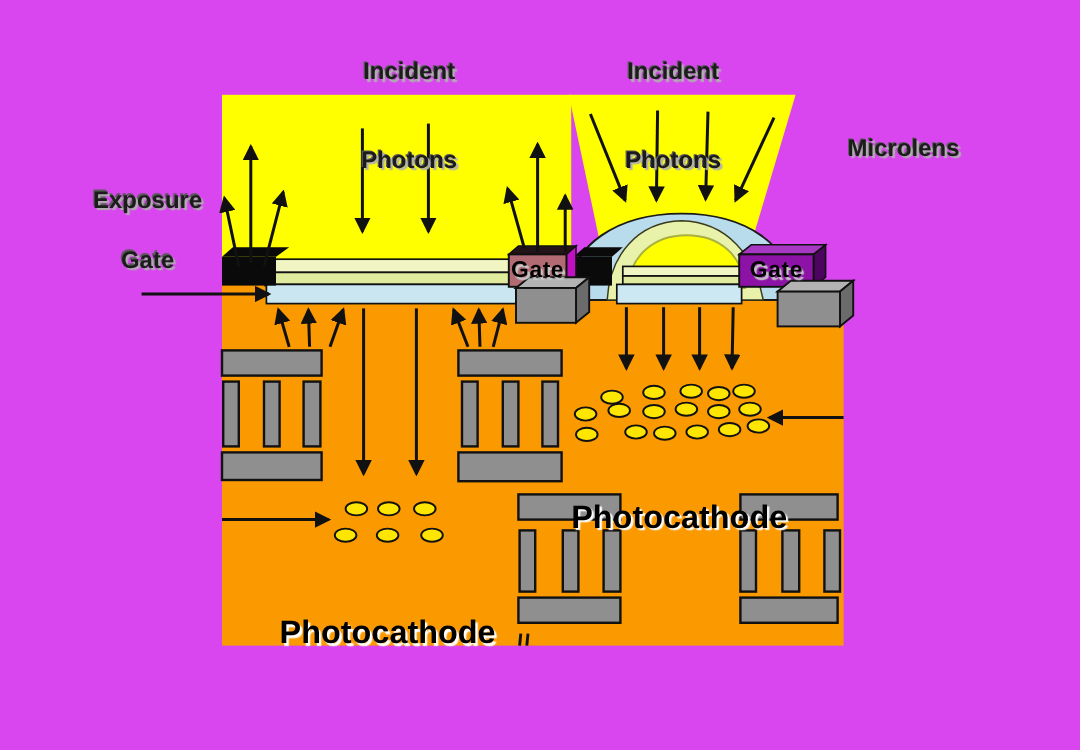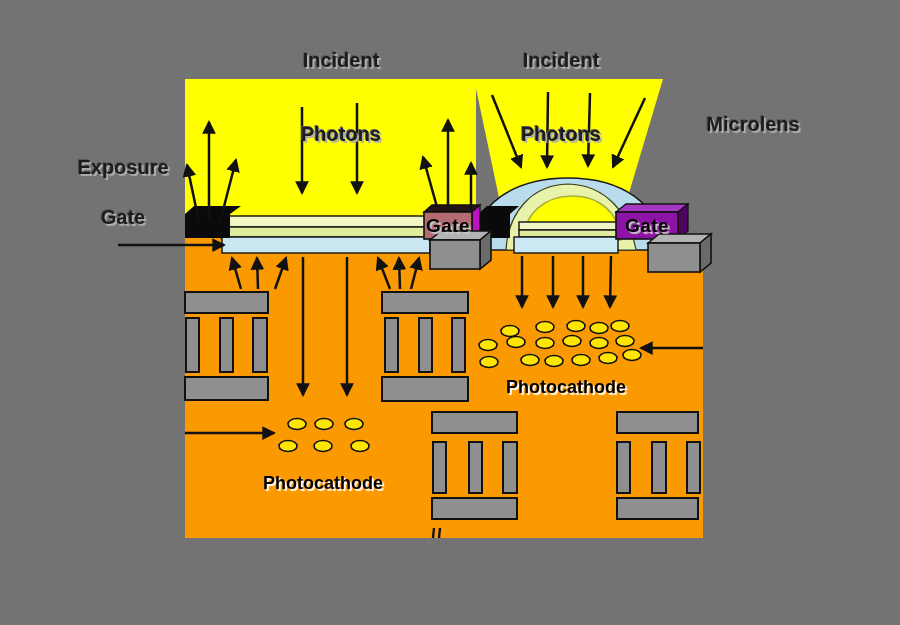--- a/index.html
+++ b/index.html
@@ -1,25 +1,25 @@
 <!DOCTYPE html>
 <html><head>
 <meta charset="utf-8">
 <style>
   html,body{margin:0;padding:0;background:#000;}
-  #stage{position:relative;width:900px;height:625px;background:#737373;overflow:hidden;
+  #stage{position:relative;width:900px;height:625px;background:#d946ef;overflow:hidden;
          font-family:"Liberation Sans",sans-serif;}
   #stage svg{position:absolute;left:0;top:0;}
   .lbl{position:absolute;font-weight:bold;text-align:center;white-space:pre-line;}
   .toplbl{font-size:20px;line-height:37px;color:#1c1c1c;
           text-shadow:2px 2px 1px #b0b0b0,-1px -1px 0 #5a5a5a;}
   .sublbl{font-size:20px;line-height:25px;color:#1c1c1c;
           text-shadow:2px 2px 1px #b0b0b0,-1px -1px 0 #5a5a5a;}
-  .photolbl{font-size:18px;line-height:24px;color:#000;
-            text-shadow:2px 2px 1px #ffffff;}
+  .photolbl{font-size:27px;line-height:24px;color:#000;
+            text-shadow:2px 2px 1px #ffffff;margin-top:44px;}
   .gatelbl{font-size:19px;line-height:23px;color:#000;
            text-shadow:2px 2px 1px #c8c8c8;letter-spacing:0.5px;}
 </style>
 </head>
 <body>
 
 <div id="stage">
 
 <svg width="900" height="625" viewBox="0 0 900 625">
   <defs>

